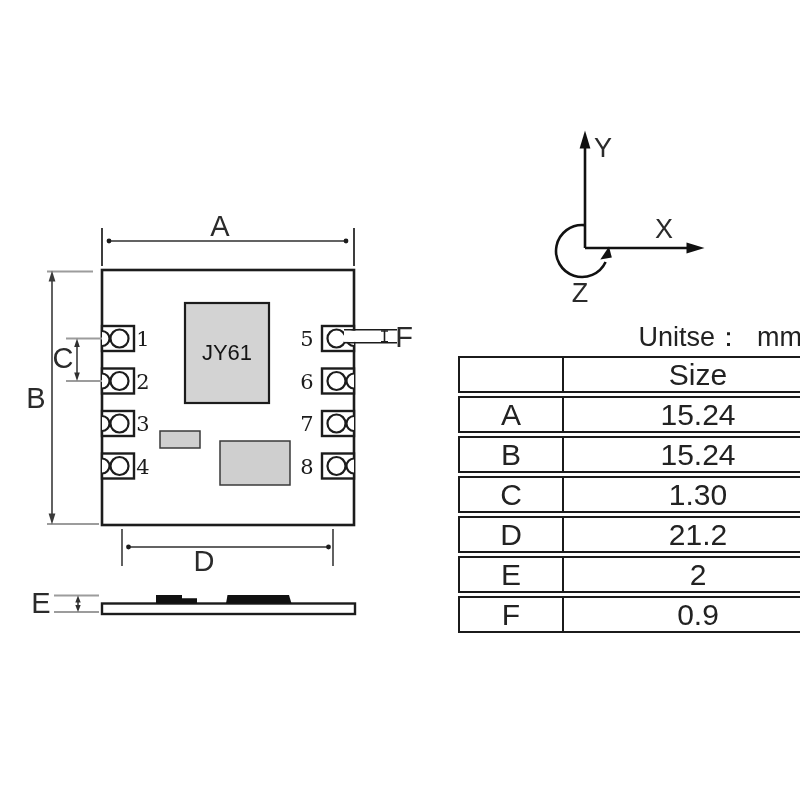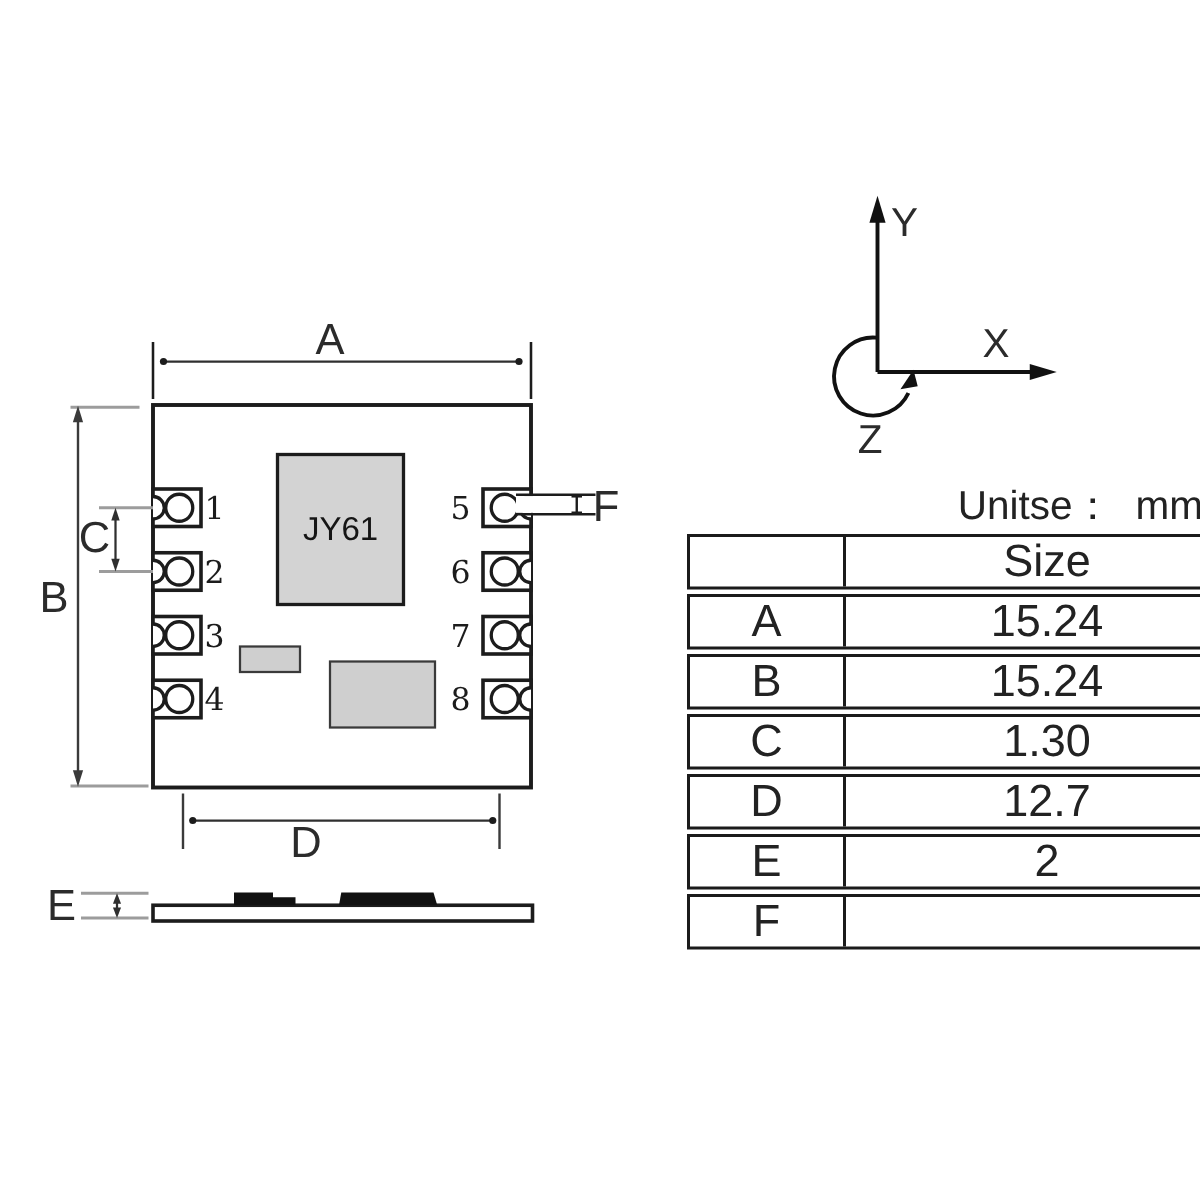--- a/index.html
+++ b/index.html
@@ -178,24 +178,25 @@
     <div class="trow">
       <div class="tc1">B</div>
       <div class="tc2">15.24</div>
     </div>
     <div class="trow">
       <div class="tc1">C</div>
       <div class="tc2">1.30</div>
     </div>
     <div class="trow">
       <div class="tc1">D</div>
-      <div class="tc2">12.7</div>
+      <div class="tc2">21.2</div>
     </div>
     <div class="trow">
       <div class="tc1">E</div>
       <div class="tc2">2</div>
     </div>
     <div class="trow">
       <div class="tc1">F</div>
+      <div class="tc2">0.9</div>
     </div>
   </div>
 
 </div>
 
 </body></html>

